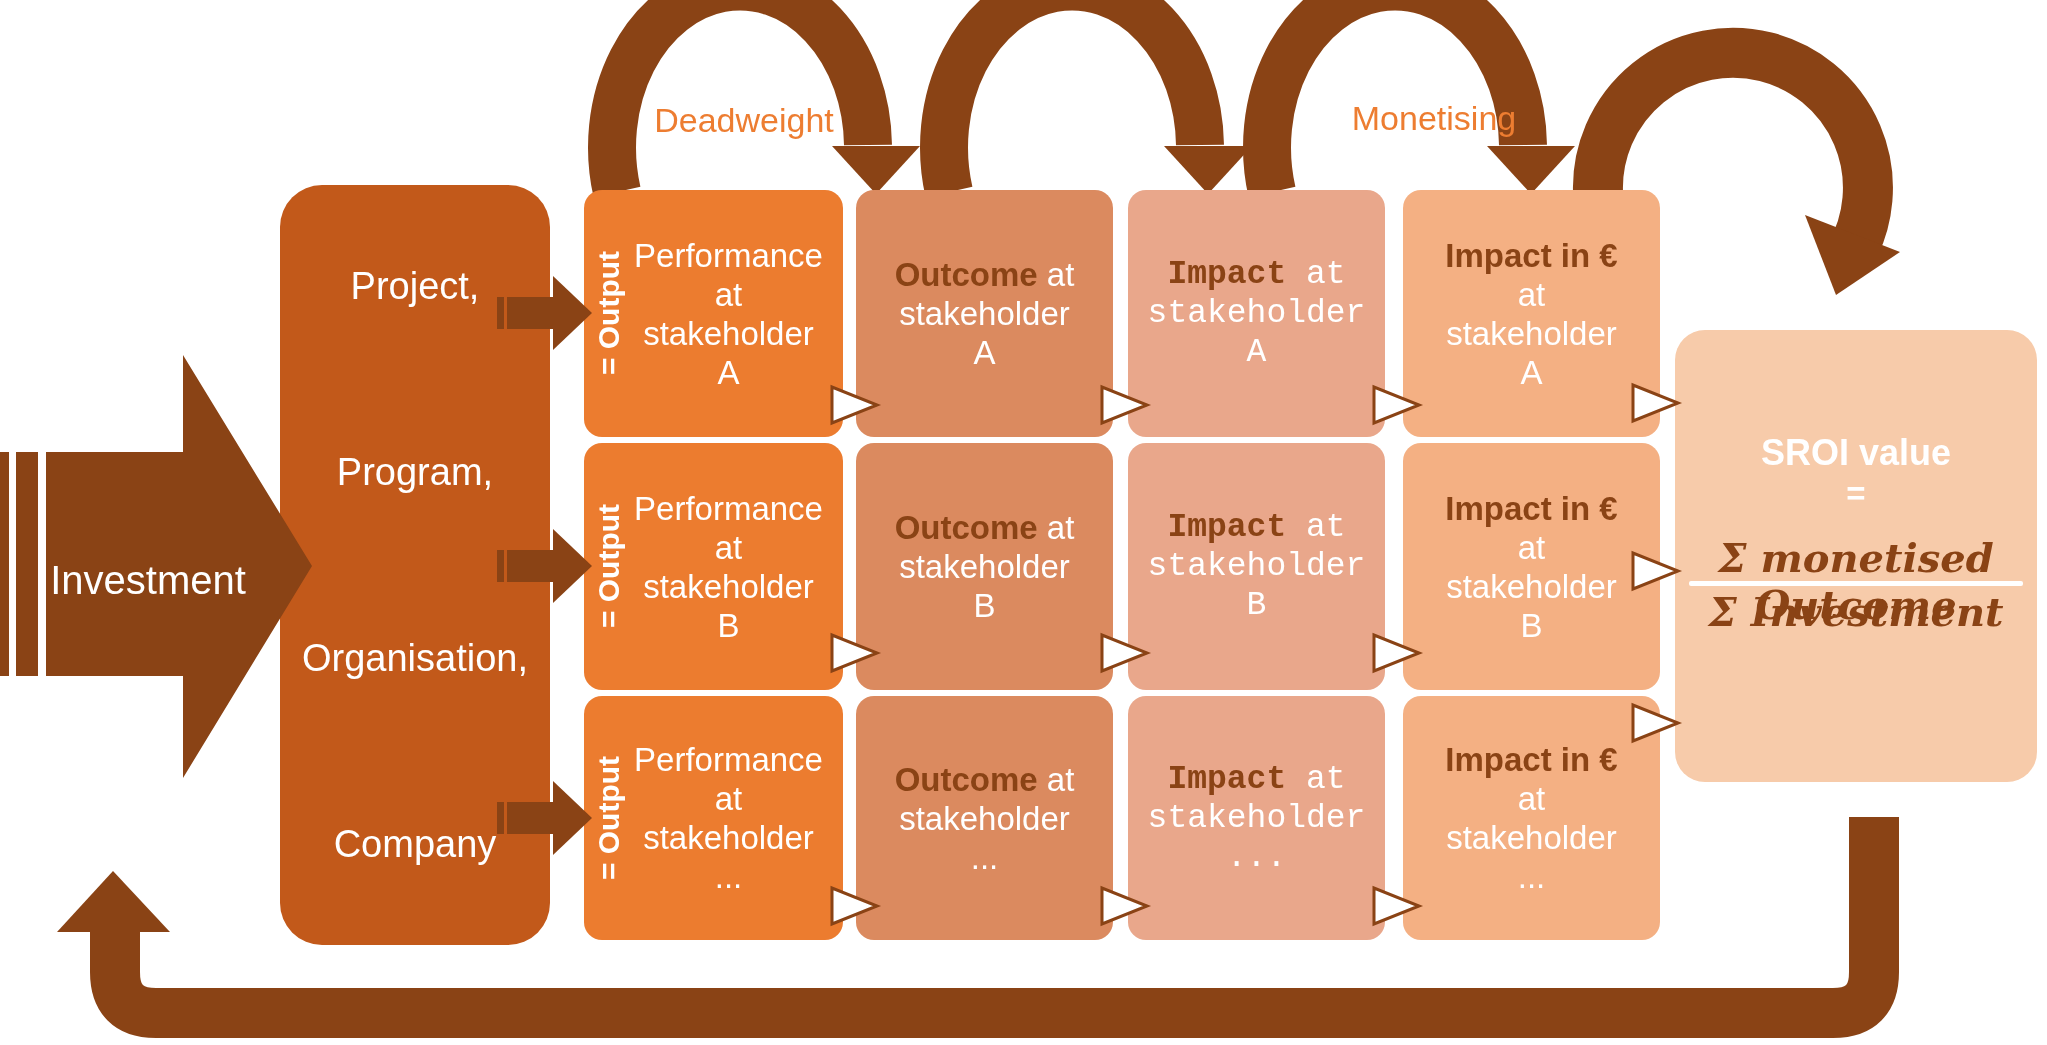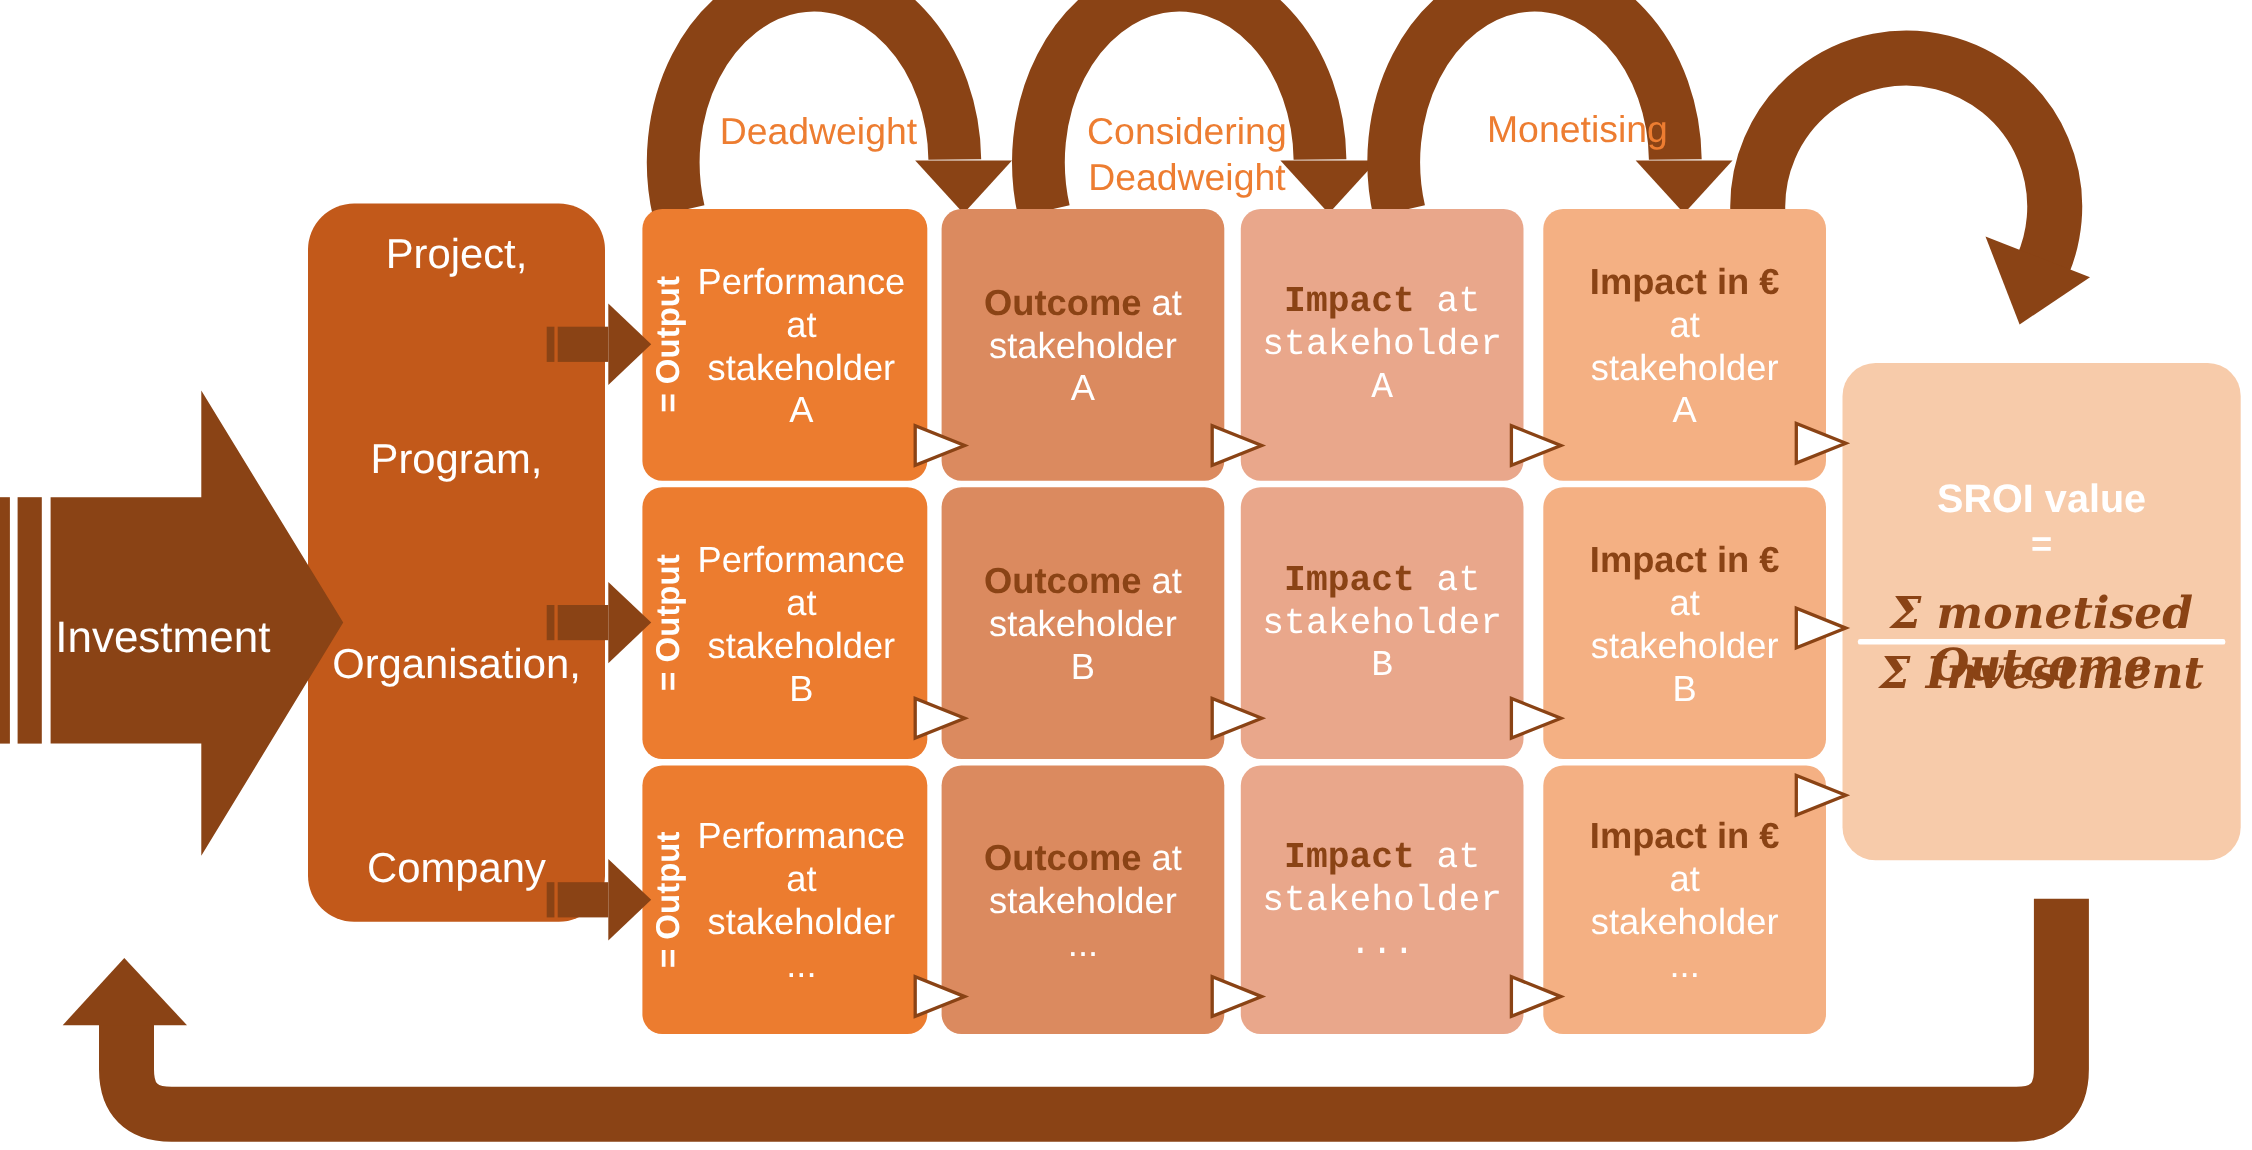--- a/index.html
+++ b/index.html
@@ -71,21 +71,21 @@
     <g>
       <path class="arc4" d="M 1598 192 A 135 135 0 1 1 1850 255"></path>
       <polygon class="dark" points="1805,215 1900,252 1836,295"></polygon>
     </g>
     <g>
       <path class="loop" d="M 1874 817 L 1874 972 Q 1874 1013 1833 1013 L 156 1013 Q 115 1013 115 972 L 115 930"></path>
       <polygon class="dark" points="57,932 170,932 113,871"></polygon>
     </g>
   </svg>
 
-  <div class="box org-box" style="left:280px;top:185px;width:270px;height:653px;">
+  <div class="box org-box" style="left:280px;top:185px;width:270px;height:760px;">
     <div class="org-text">Project,
 
 Program,
 
 Organisation,
 
 Company</div>
   </div>
 
   <div class="box cell c1" style="left:584px;top:190px;width:259px;height:247px;">
@@ -224,16 +224,15 @@
       <polygon class="tri" points="1374,635 1374,671 1419,653"></polygon>
       <polygon class="tri" points="1374,888 1374,924 1419,906"></polygon>
       <polygon class="tri" points="1633,385 1633,421 1678,403"></polygon>
       <polygon class="tri" points="1633,553 1633,589 1678,571"></polygon>
       <polygon class="tri" points="1633,705 1633,741 1678,723"></polygon>
     </g>
   </svg>
 
   <div class="inv-label" style="left:148px;top:580px;">Investment</div>
   <div class="toplabel" style="left:744px;top:120px;">Deadweight</div>
-  <div class="toplabel" style="left:1079px;top:141px;"><span>Considering</span><br><span>Deadweight</span></div>
   <div class="toplabel" style="left:1403px;top:118px;margin-left:31px;">Monetising</div>
 
 </div>
 
 </body></html>

